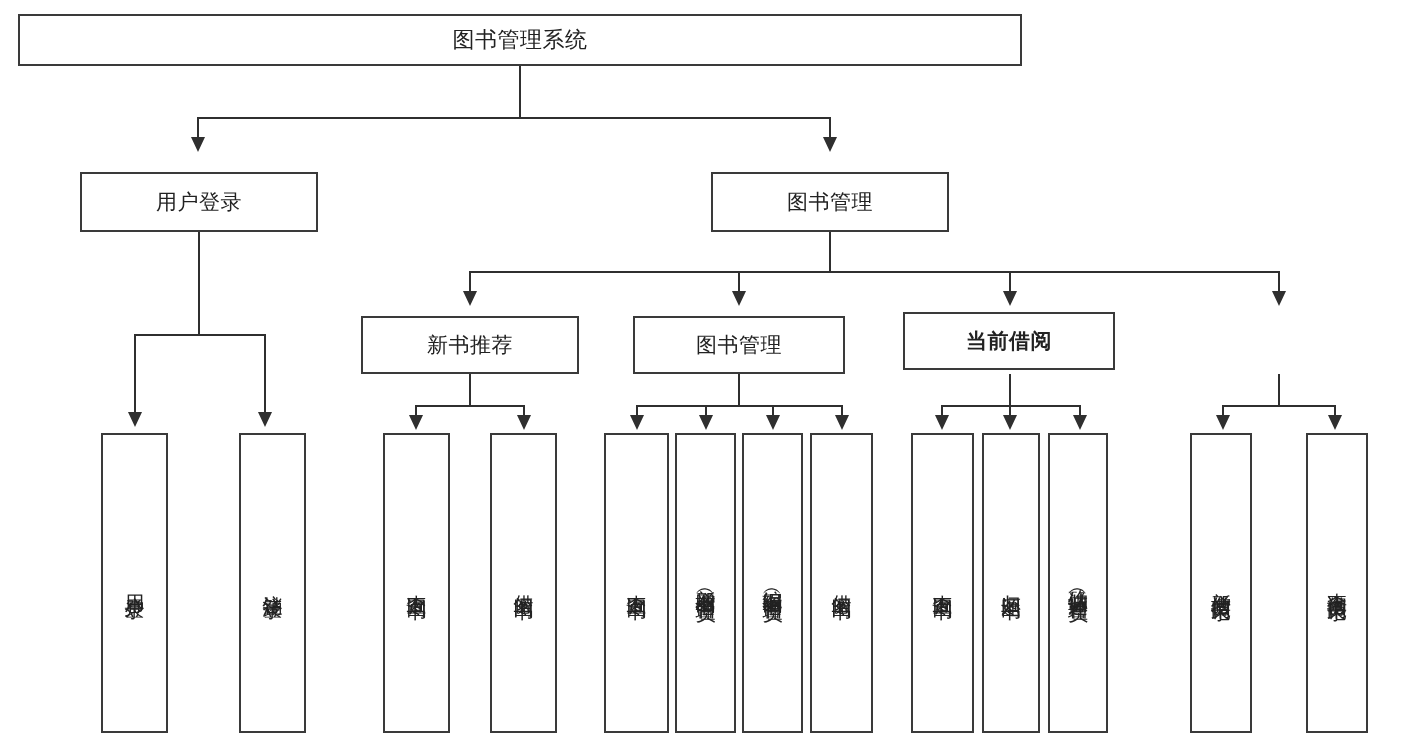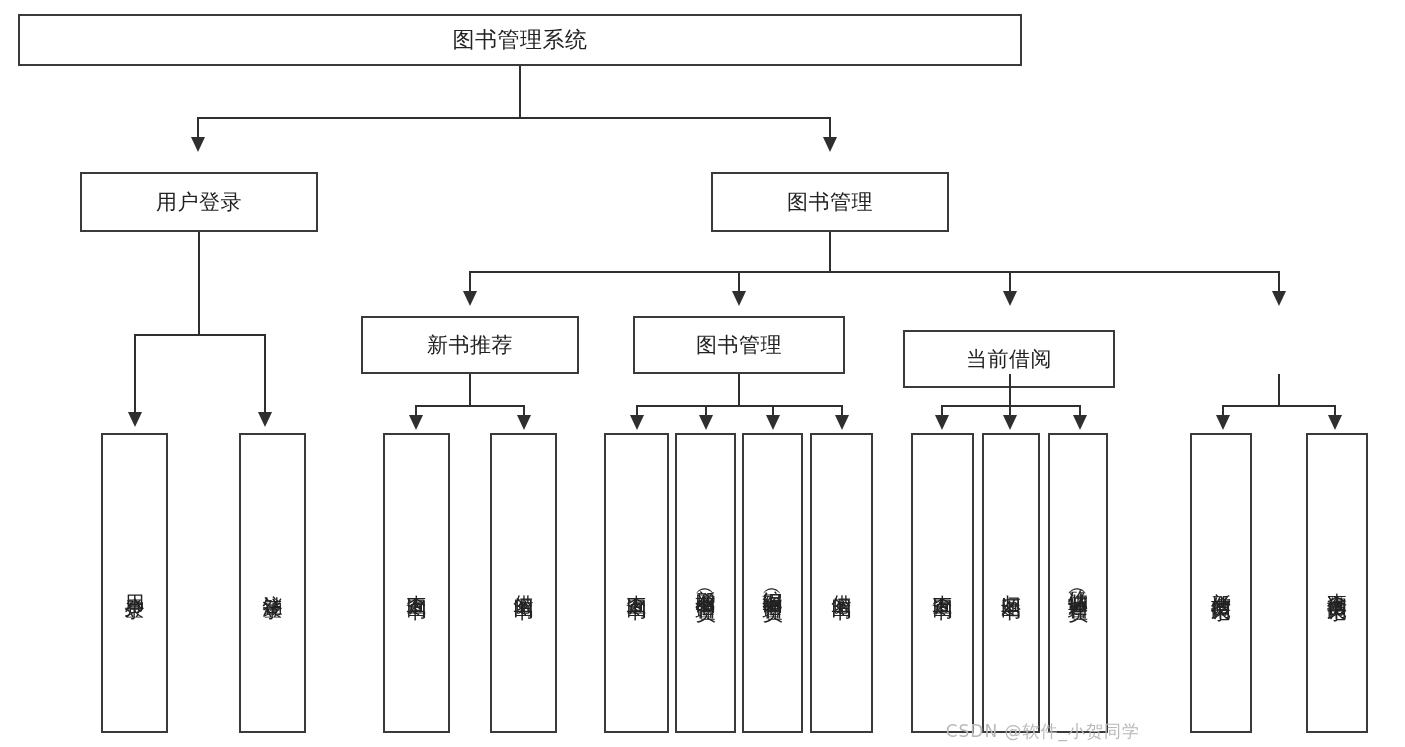--- a/index.html
+++ b/index.html
@@ -118,21 +118,21 @@
 
   <div class="ln v" style="left:1278px;top:271px;width:2px;height:22px;"></div>
   <div class="arrow" style="left:1272px;top:291px;"></div>
 
   <div class="node horiz" style="left:361px;top:316px;width:218px;height:58px;">
     <span class="lbl">新书推荐</span>
   </div>
   <div class="node horiz" style="left:633px;top:316px;width:212px;height:58px;">
     <span class="lbl">图书管理</span>
   </div>
-  <div class="node horiz" style="left:903px;top:330px;width:212px;height:58px;">
+  <div class="node horiz" style="left:903px;top:312px;width:212px;height:58px;font-weight:bold;">
     <span class="lbl">当前借阅</span>
   </div>
 
   <div class="ln v" style="left:469px;top:374px;width:2px;height:33px;"></div>
   <div class="ln h" style="left:415px;top:405px;width:110px;height:2px;"></div>
   <div class="ln v" style="left:415px;top:405px;width:2px;height:12px;"></div>
   <div class="arrow" style="left:409px;top:415px;"></div>
   <div class="ln v" style="left:523px;top:405px;width:2px;height:12px;"></div>
   <div class="arrow" style="left:517px;top:415px;"></div>
 
@@ -200,15 +200,14 @@
     <span class="lbl">确认归还（管理员）</span>
   </div>
 
   <div class="node vert" style="left:1190px;top:433px;width:62px;height:300px;">
     <span class="lbl">新增借阅记录</span>
   </div>
   <div class="node vert" style="left:1306px;top:433px;width:62px;height:300px;">
     <span class="lbl">查询借阅记录</span>
   </div>
 
-  <div id="watermark">CSDN @软件_小贺同学</div>
 
 </div>
 
 </body></html>

